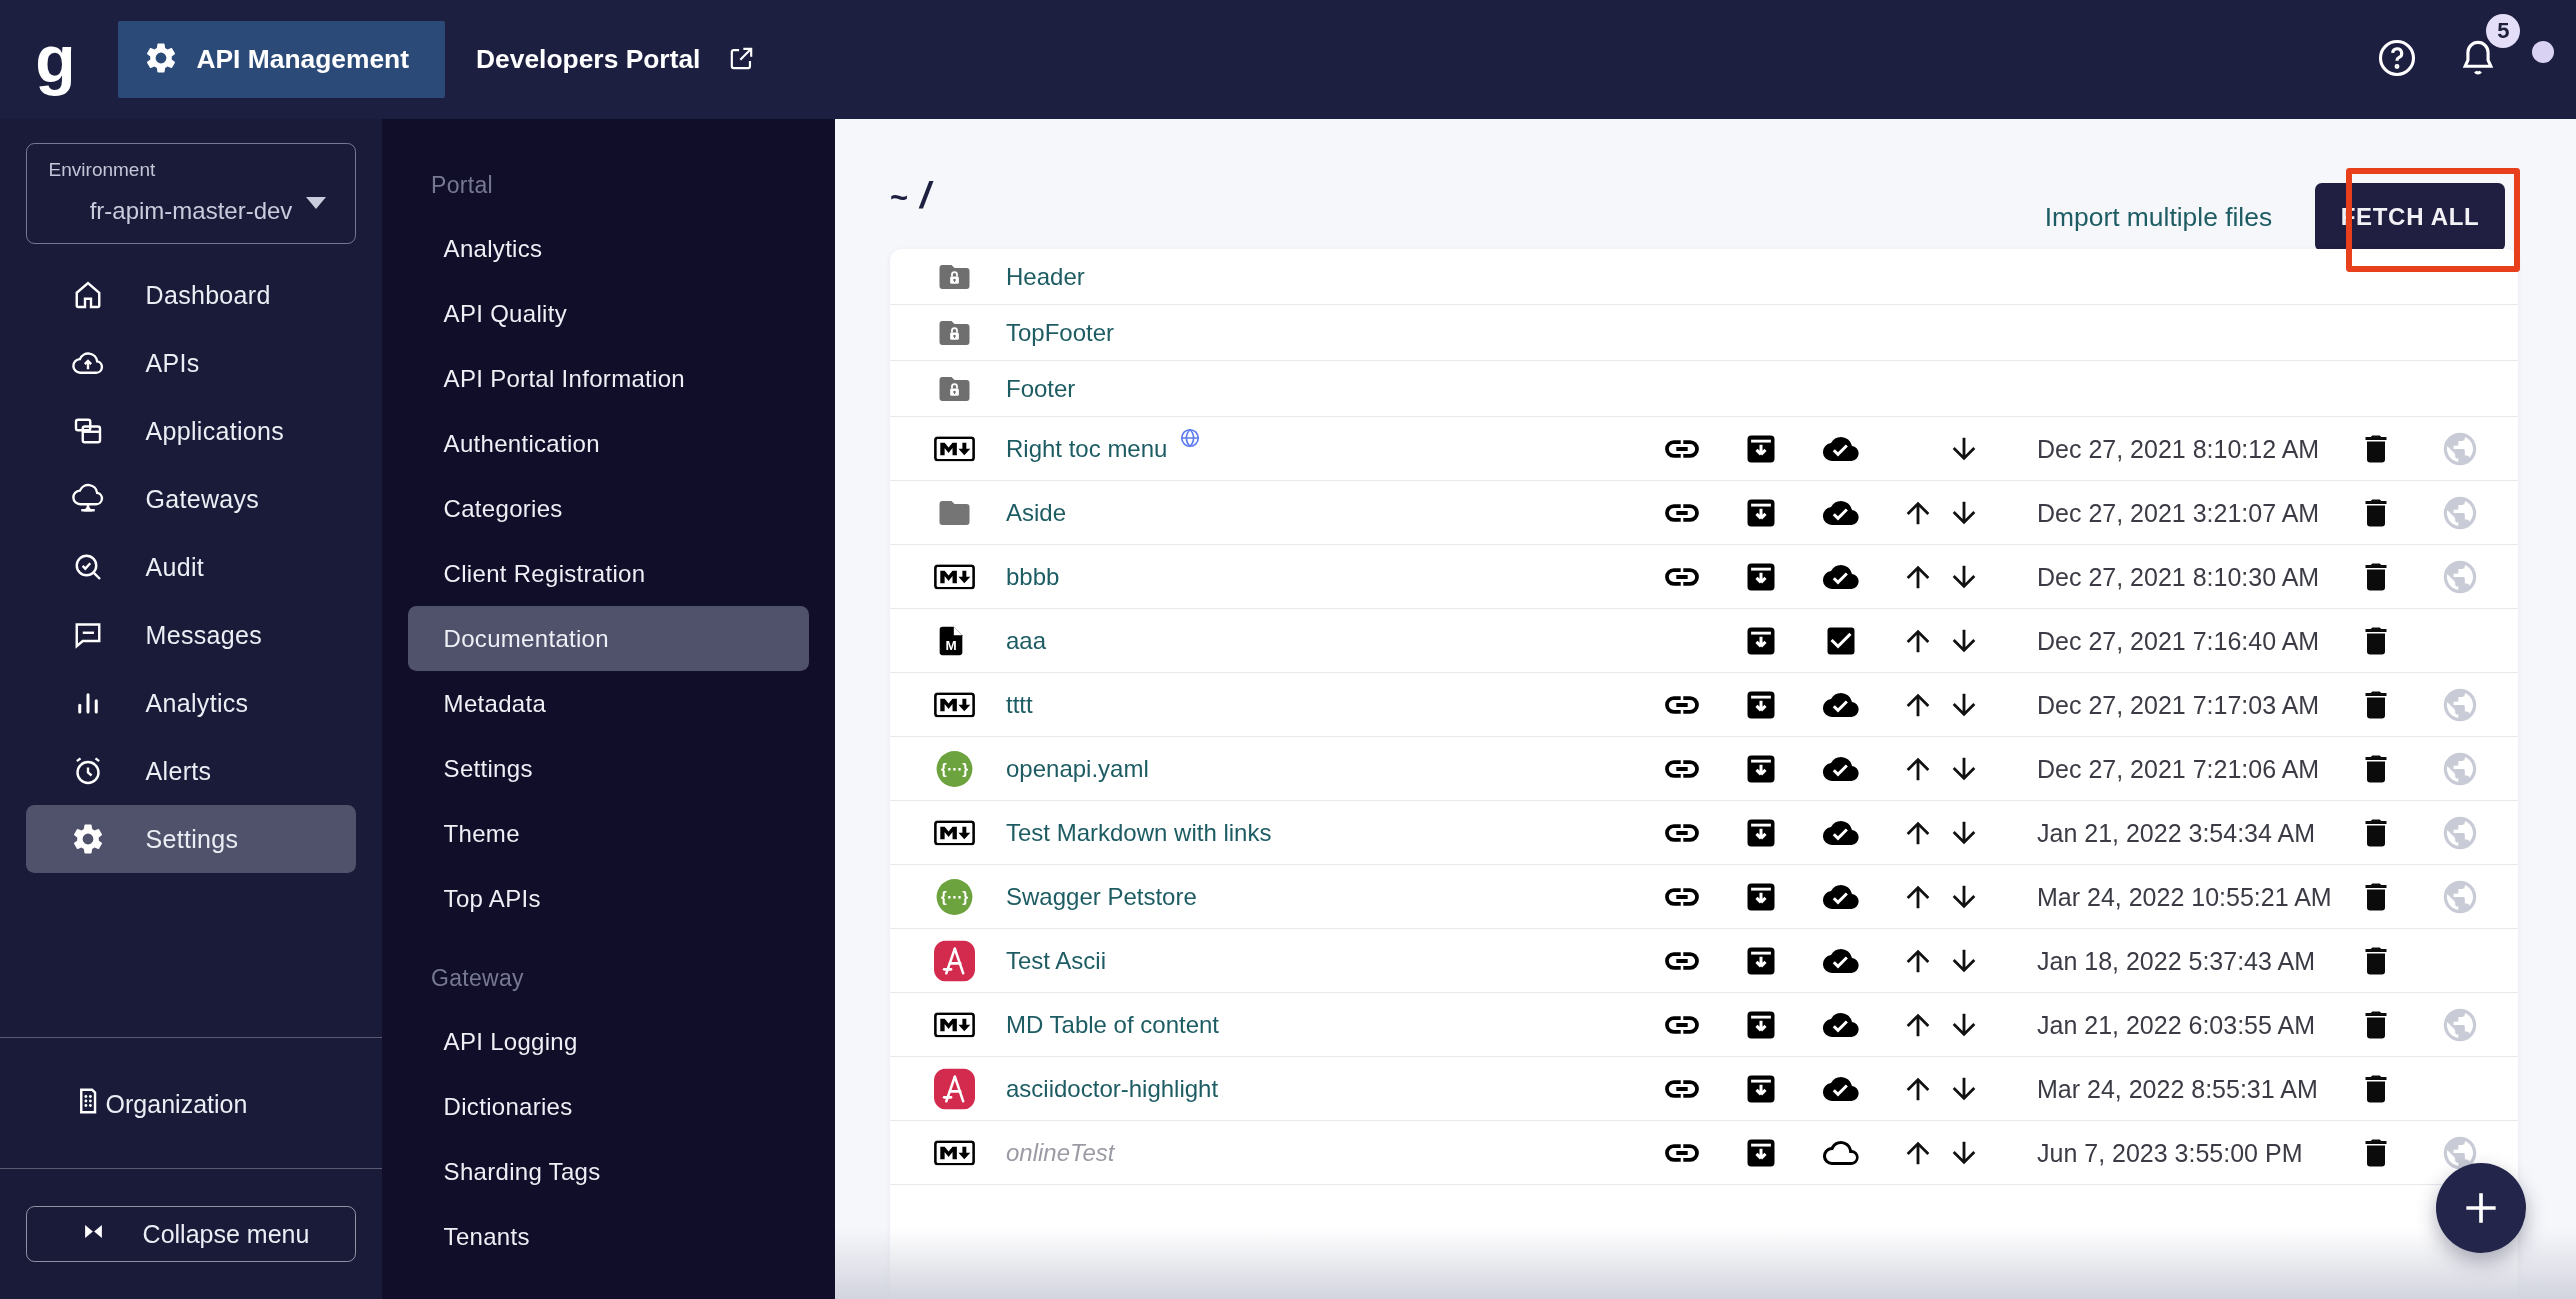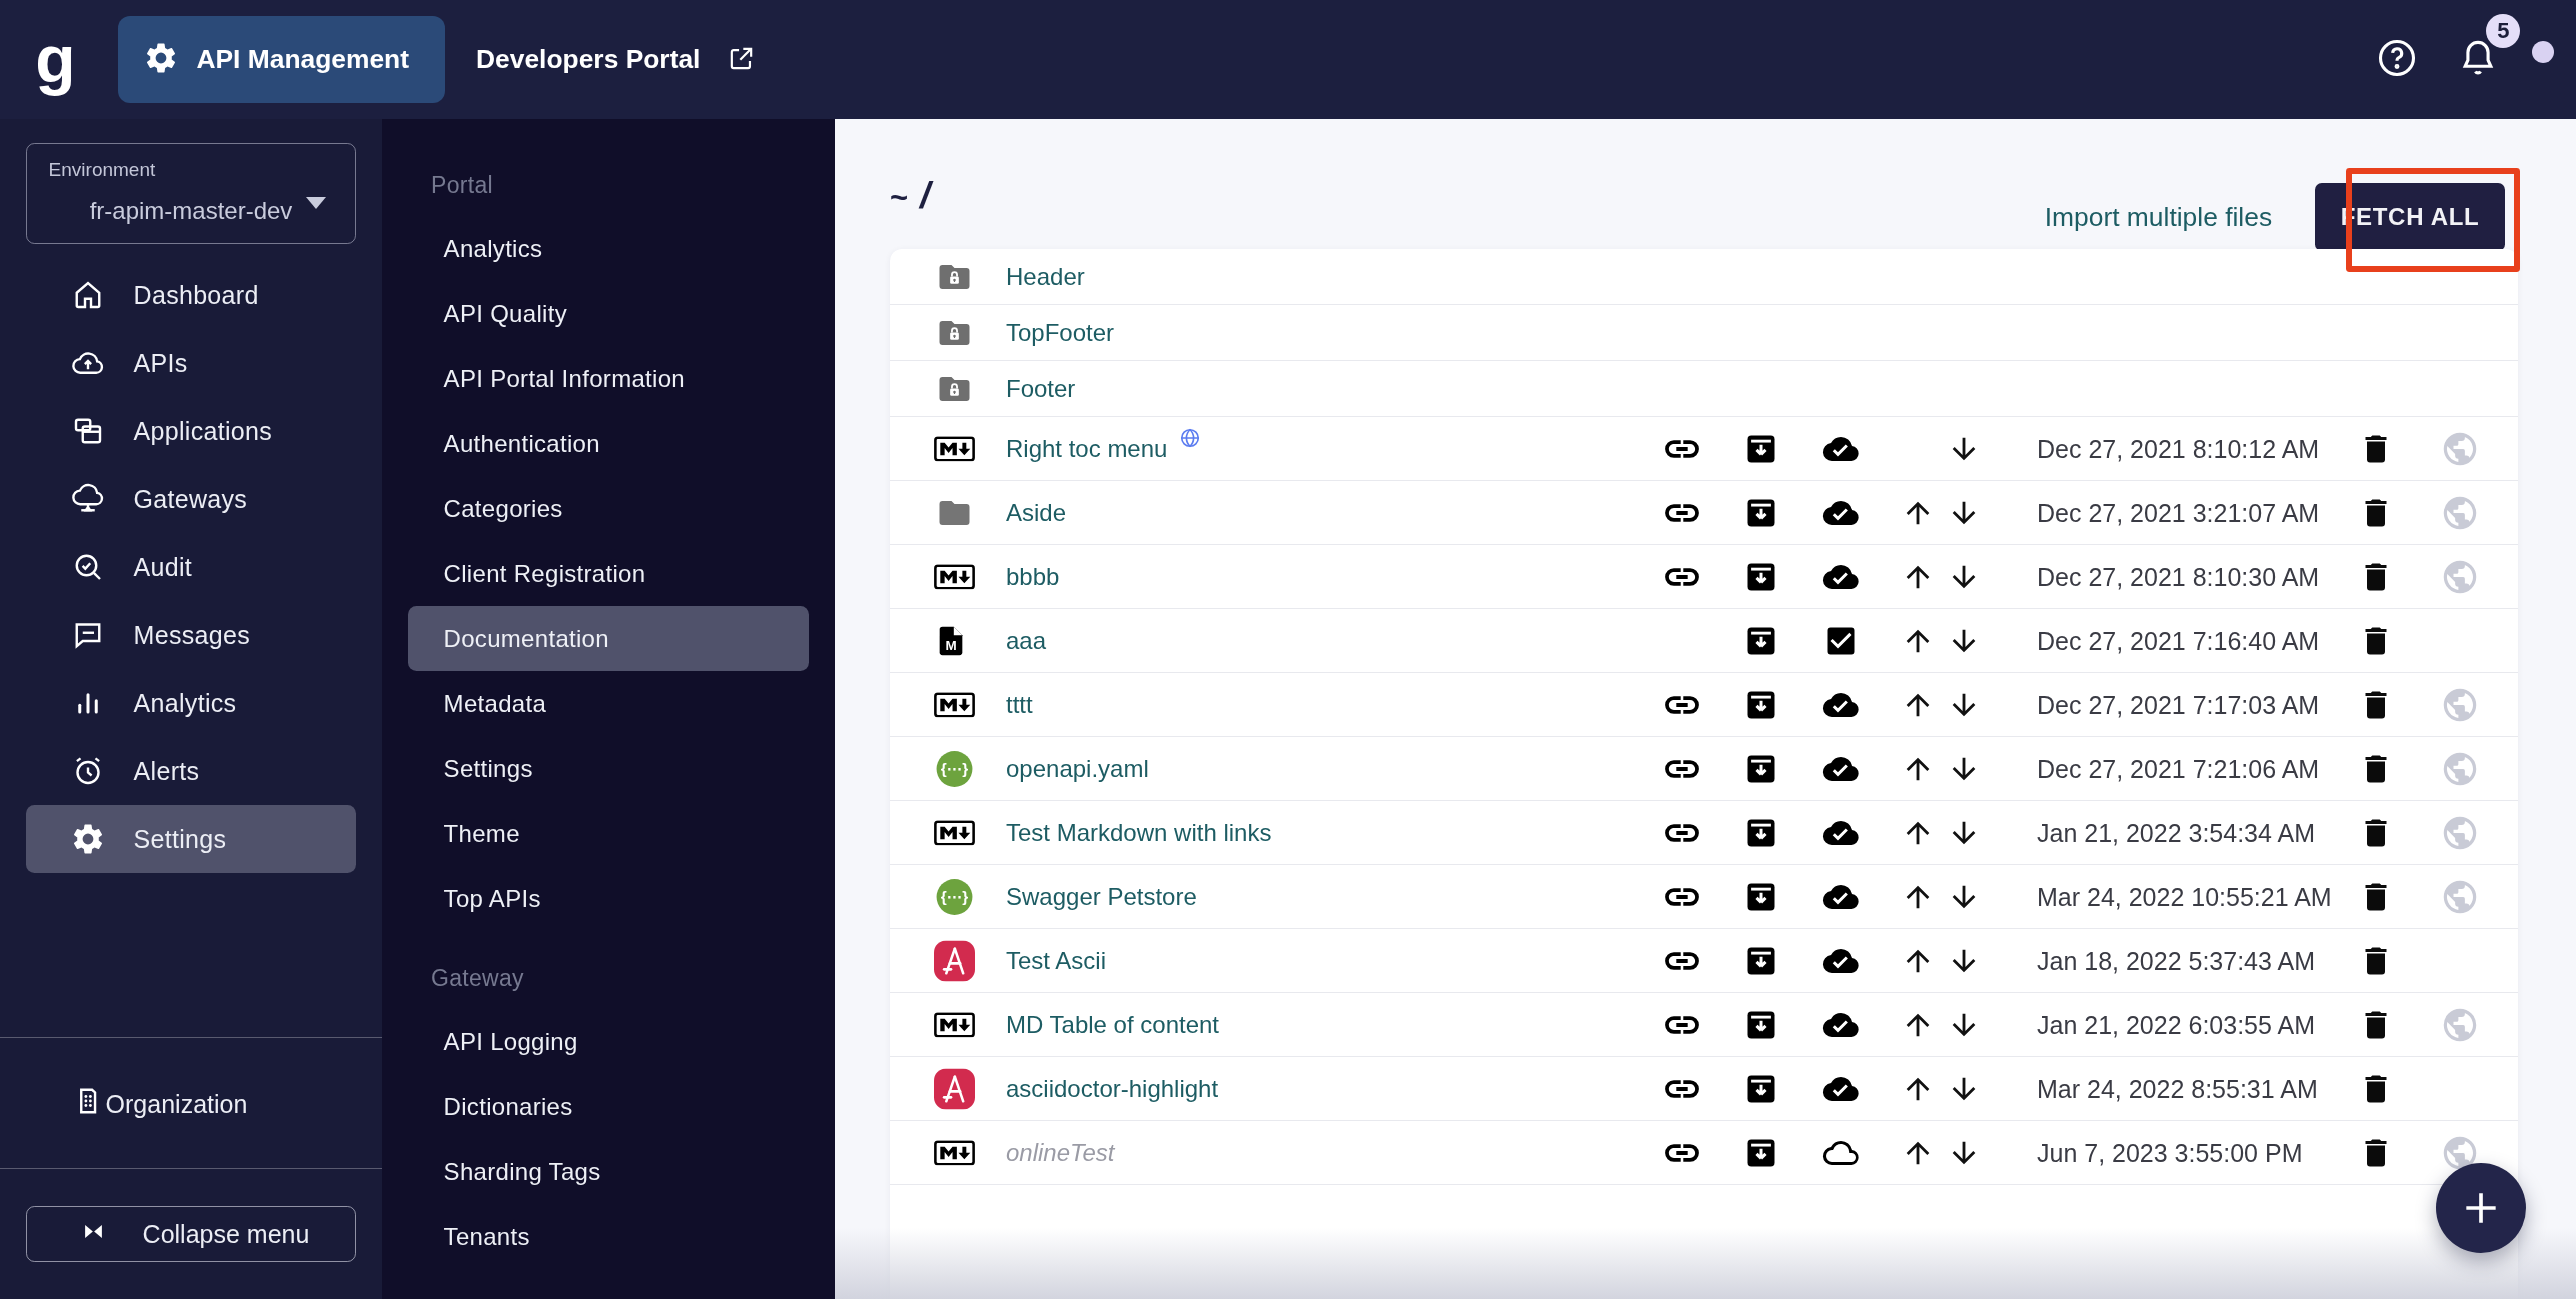--- a/index.html
+++ b/index.html
@@ -11,21 +11,21 @@
   html,body{width:2576px; height:1300px; overflow:hidden; background:var(--page);
     font-family:"Liberation Sans", sans-serif;}
   .app{position:relative; width:2576px; height:1300px;}
 
   
   .topbar{position:absolute; left:0; top:0; width:2576px; height:119px;
     background:var(--navy-topbar); display:flex; align-items:center; z-index:30;}
   .logo{width:94px; text-align:center; color:#fff; font-size:66px; font-weight:700;
     line-height:119px; margin-left:8.5px;}
   .product-pill{display:flex; align-items:center; gap:17px; background:#2b4a78;
-    border-radius:12px; height:87px; padding:0 36px 0 25.6px; margin-left:15.3px; cursor:pointer;}
+    border-radius:2px; height:77px; padding:0 36px 0 25.6px; margin-left:15.3px; cursor:pointer;}
   .product-pill .plabel{color:#fff; font-size:26.4px; font-weight:700;}
   .portal-link{display:flex; align-items:center; gap:27px; margin-left:31px; cursor:pointer;}
   .portal-link .plabel{color:#fff; font-size:26.4px; font-weight:700;}
   .topbar-right{margin-left:auto; display:flex; align-items:center; gap:37px; margin-right:39px;}
   .bell-wrap{position:relative;}
   .nbadge{position:absolute; top:-22px; right:-20.4px; width:34px; height:34px; border-radius:50%;
     background:var(--badge); color:#1c1e3a; font-size:22px; font-weight:700;
     display:flex; align-items:center; justify-content:center;}
   .avatar-wrap{position:relative;}
   .avatar{width:56px; height:56px; border-radius:50%;
@@ -38,21 +38,21 @@
   .sidebar{position:absolute; left:0; top:119px; width:382px; bottom:0;
     background:var(--navy-sidebar); z-index:20;}
   .envbox{margin:24px 25.6px 17px 25.6px; height:101px; border:0.9px solid rgba(196,199,216,.55);
     border-radius:8.5px; padding:15.3px 22px; cursor:pointer; position:relative;}
   .envlabel{color:#c3c6d8; font-size:19px;}
   .envvalue{color:#c9ccdd; font-size:24px; margin-top:16px;text-align:center;}
   .envcaret{position:absolute; right:29px; top:53px; width:0; height:0;
     border-left:10.2px solid transparent; border-right:10.2px solid transparent;
     border-top:12px solid #c9ccdd;}
   .nav-item{height:68px; margin:0 25.6px; border-radius:8.5px; display:flex; align-items:center;
-    gap:28px; padding-left:44px; cursor:pointer; color:#eceef5; font-size:25px; letter-spacing:0.3px;}
+    gap:40px; padding-left:44px; cursor:pointer; color:#eceef5; font-size:25px; letter-spacing:0.3px;}
   .nav-item.selected{background:var(--selected);}
   .nav-item .nicon{width:36px; height:36px; flex:0 0 36px; display:flex; align-items:center;}
   .side-divider{position:absolute; left:0; right:0; height:0.9px; background:rgba(255,255,255,.28);}
   .org-item{position:absolute; top:952px; left:25.6px; right:25.6px; height:66px; border-radius:8.5px;
     display:flex; align-items:center; padding-left:44px; cursor:pointer;
     color:#eceef5; font-size:25px;}
   .collapse-btn{position:absolute; top:1087px; left:25.6px; right:25.6px; height:56px;
     border:0.9px solid rgba(225,227,238,.6); border-radius:8.5px; background:transparent;
     display:flex; align-items:center; gap:34px; padding-left:51px; cursor:pointer;
     color:#eceef5; font-size:25px; font-family:inherit;}

